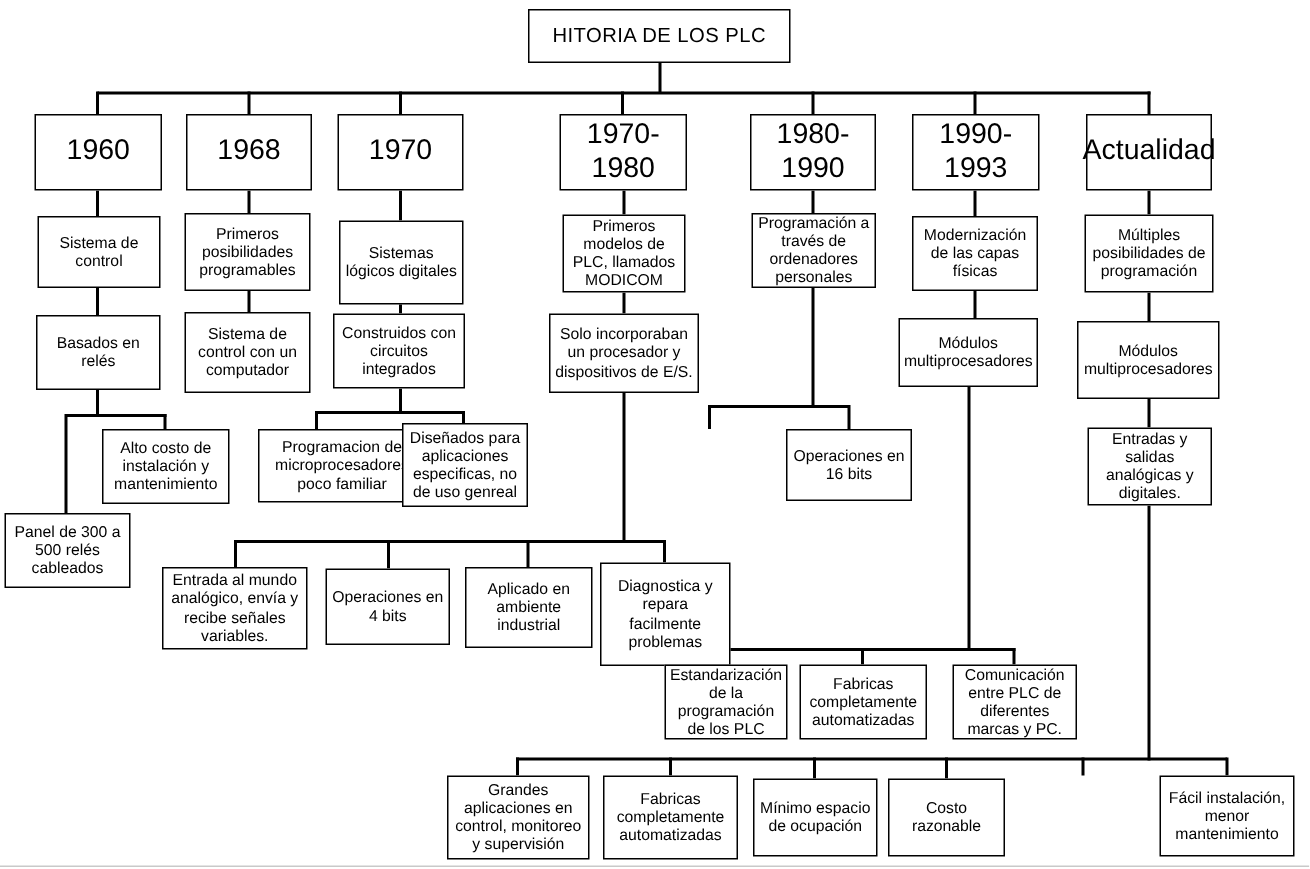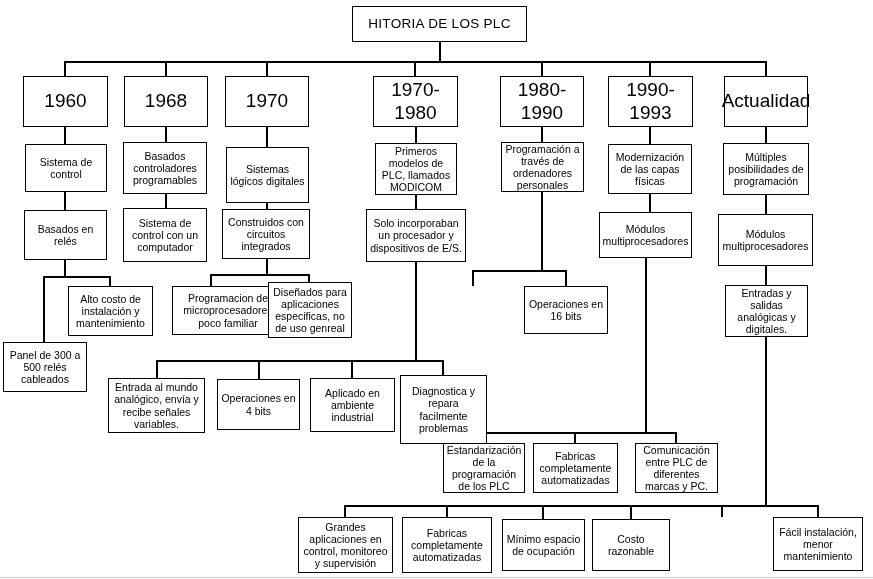--- a/index.html
+++ b/index.html
@@ -96,21 +96,21 @@
   <div class="box era" style="left:373px;top:76px;width:85px;height:51px">1970-1980</div>
   <div class="box era" style="left:500px;top:76px;width:84px;height:51px">1980-1990</div>
   <div class="box era" style="left:608px;top:76px;width:85px;height:51px">1990-1993</div>
   <div class="box era" style="left:724px;top:76px;width:84px;height:51px">Actualidad</div>
 
   <div class="box" style="left:25px;top:144px;width:82px;height:48px">Sistema de control</div>
   <div class="box" style="left:24px;top:210px;width:83px;height:50px">Basados en relés</div>
   <div class="box" style="left:68px;top:286px;width:85px;height:50px">Alto costo de instalación y mantenimiento</div>
   <div class="box" style="left:3px;top:342px;width:84px;height:50px">Panel de 300 a 500 relés cableados</div>
 
-  <div class="box" style="left:123px;top:142px;width:84px;height:52px">Basados controladores programables</div>
+  <div class="box" style="left:123px;top:142px;width:84px;height:52px">Primeros posibilidades programables</div>
   <div class="box" style="left:123px;top:208px;width:84px;height:54px">Sistema de control con un computador</div>
 
   <div class="box" style="left:226px;top:147px;width:83px;height:56px">Sistemas lógicos digitales</div>
   <div class="box" style="left:222px;top:209px;width:88px;height:50px">Construidos con circuitos integrados</div>
   <div class="box" style="left:172px;top:286px;width:112px;height:49px">Programacion de microprocesadores poco familiar</div>
   <div class="box" style="left:268px;top:282px;width:84px;height:56px">Diseñados para aplicaciones especificas, no de uso genreal</div>
 
   <div class="box" style="left:375px;top:143px;width:82px;height:52px">Primeros modelos de PLC, llamados MODICOM</div>
   <div class="box" style="left:366px;top:209px;width:100px;height:53px">Solo incorporaban un procesador y dispositivos de E/S.</div>
   <div class="box" style="left:108px;top:378px;width:97px;height:55px">Entrada al mundo analógico, envía y recibe señales variables.</div>

